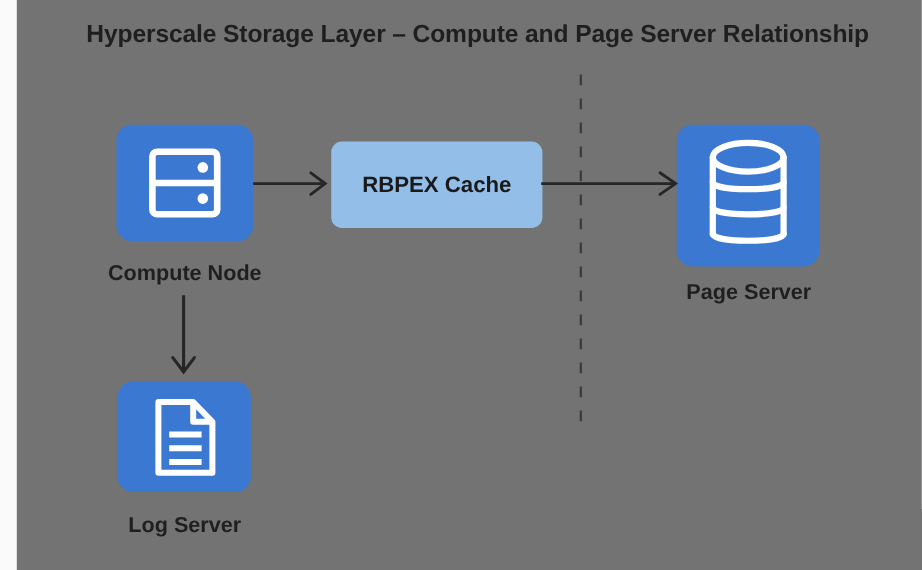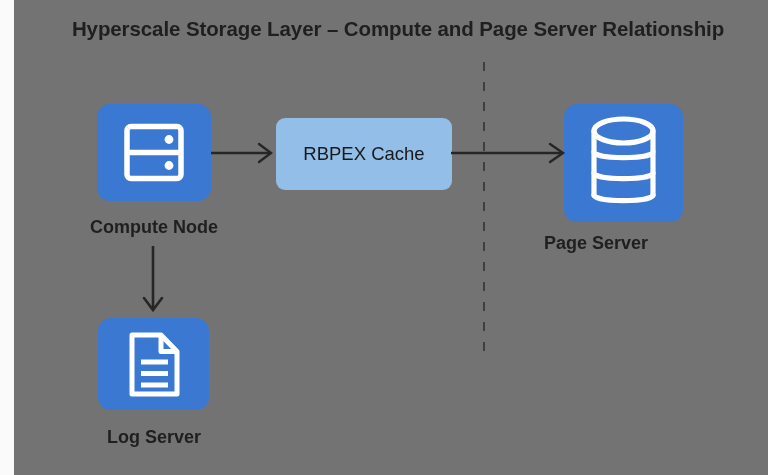--- a/index.html
+++ b/index.html
@@ -78,38 +78,39 @@
   }
 
   
   #page-server-tile {
     left: 550px;
     top: 104px;
     width: 119px;
     height: 118px;
   }
   #page-server-label {
-    left: 470px;
+    left: 498px;
     top: 233px;
     width: 224px;
   }
 
   
   #rbpex-cache-box {
     position: absolute;
     left: 262px;
     top: 118px;
     width: 176px;
     height: 72px;
     background: #93bee8;
     border-radius: 9px;
     display: flex;
     align-items: center;
     justify-content: center;
     box-sizing: border-box;
+    font-weight: bold;
   }
   #rbpex-cache-label {
     font-size: 18.5px;
     color: #1a1a1a;
     white-space: nowrap;
   }
 
   
   .connector {
     position: absolute;

